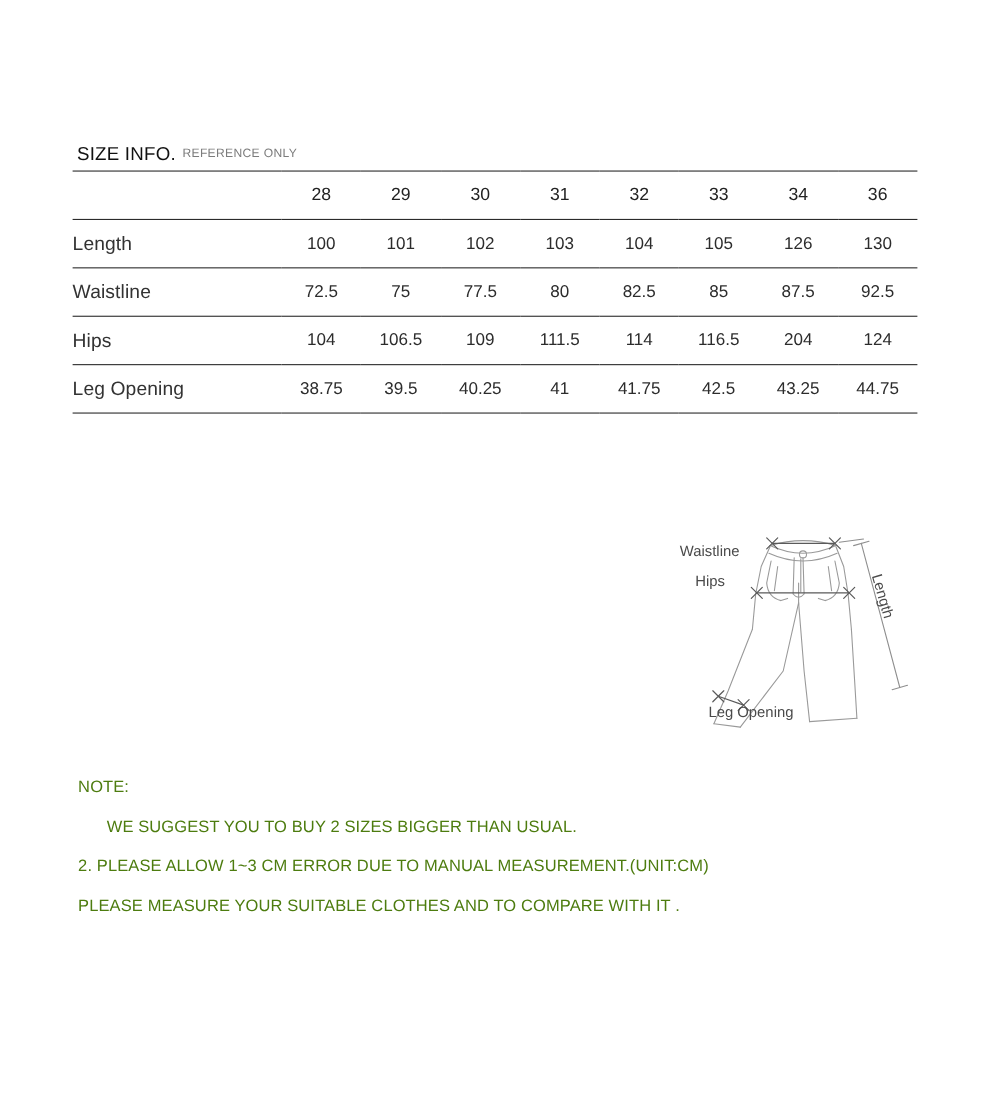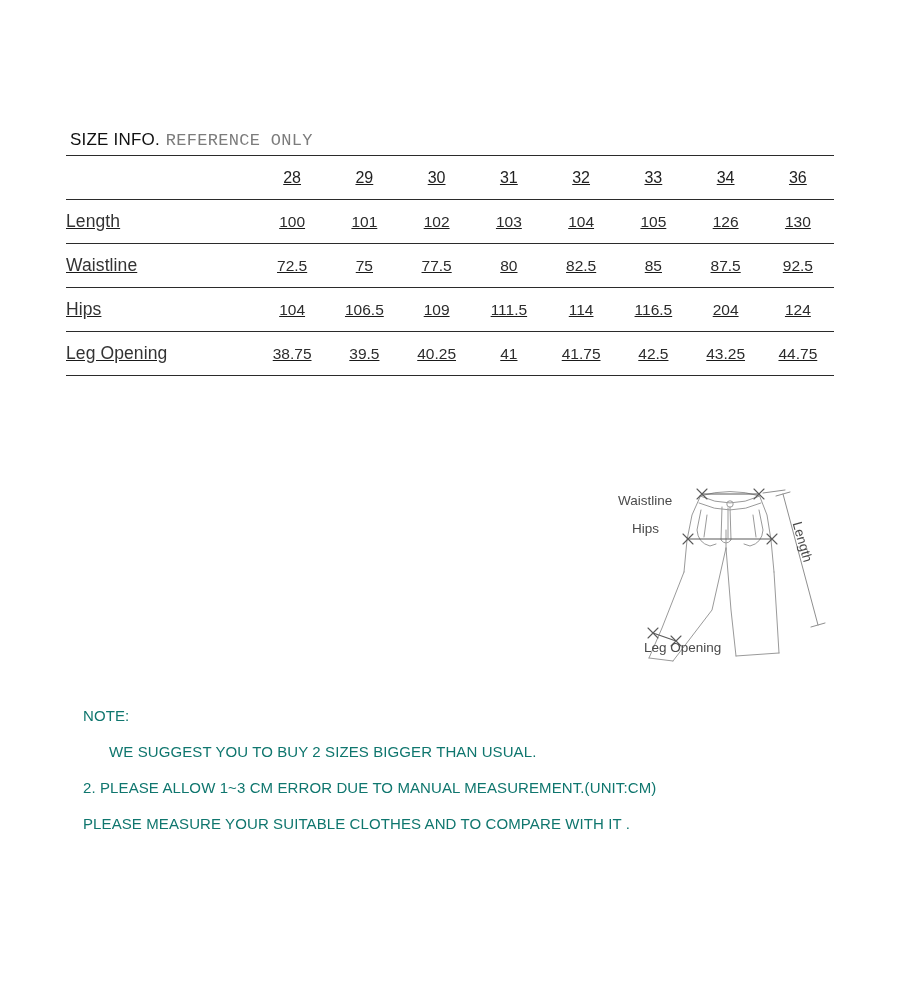--- a/index.html
+++ b/index.html
@@ -27,38 +27,36 @@
     align-items: center;
     gap: 6px;
     white-space: nowrap;
   }
   .sizeinfo-title {
     font-size: 17px;
     color: #111111;
     letter-spacing: 0.2px;
   }
   .sizeinfo-sub {
-    font-size: 17px;
+    font-size: 11px;
     color: #7c7c7c;
     letter-spacing: 0.3px;
-    font-family: Liberation Mono, monospace;
   }
 
   
   .size-table-wrap {
     position: absolute;
     left: 66px;
     top: 155px;
     width: 768px;
   }
   table.size-table {
     border-collapse: collapse;
     width: 768px;
     table-layout: fixed;
-    text-decoration: underline;
   }
   table.size-table tr { height: 44px; }
   table.size-table th,
   table.size-table td {
     border-top: 1.3px solid #2b2b2b;
     border-bottom: 1.3px solid #2b2b2b;
     font-weight: normal;
     padding: 0;
     vertical-align: middle;
   }
@@ -117,25 +115,24 @@
 
   
   .notes {
     position: absolute;
     left: 71px;
     top: 698px;
     width: 790px;
   }
   .note-line {
     font-size: 15px;
-    color: #0f766e;
+    color: #4d7c0f;
     line-height: 36px;
     white-space: nowrap;
     letter-spacing: 0.1px;
-    margin-left: 12px;
   }
   .note-indent { padding-left: 26px; }
 </style>
 </head>
 <body>
 
 <div class="sizeinfo-header">
   <span class="sizeinfo-title">SIZE INFO.</span>
   <span class="sizeinfo-sub">REFERENCE ONLY</span>
 </div>

